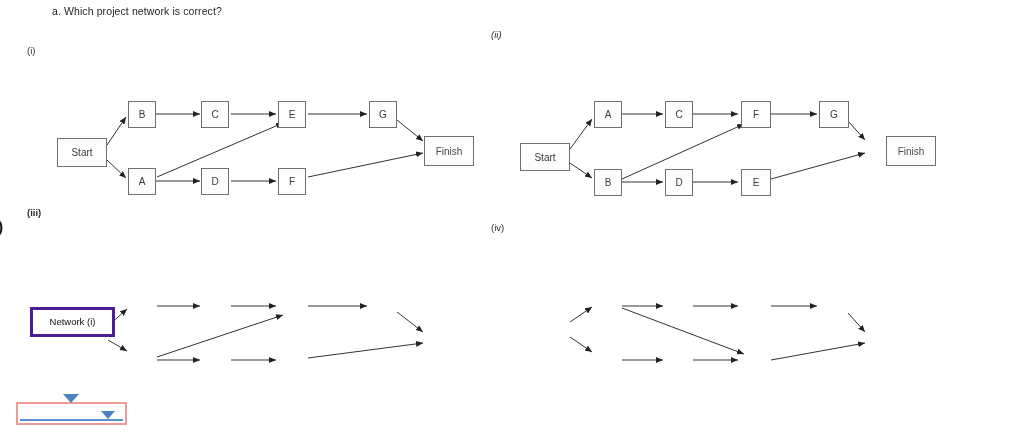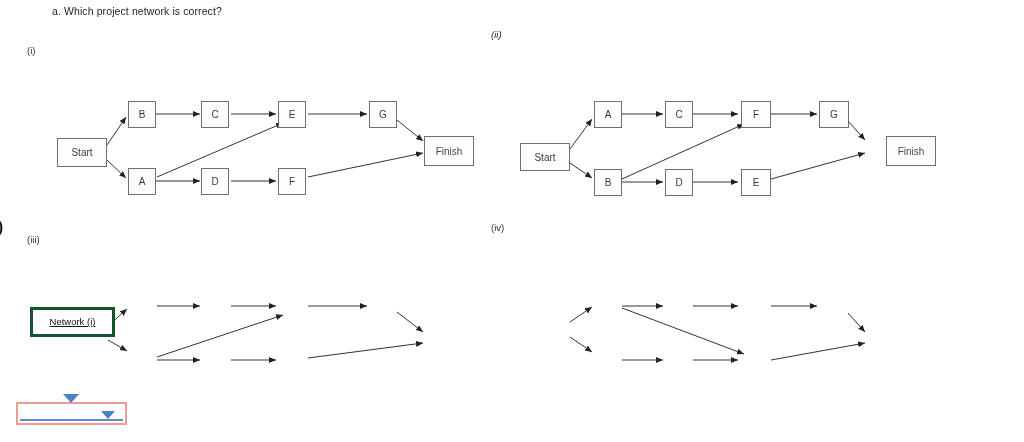--- a/index.html
+++ b/index.html
@@ -32,25 +32,24 @@
     display:flex;align-items:center;justify-content:center;
     font-size:10px;color:#3a3a3a;
     font-family:"Liberation Sans","DejaVu Sans",sans-serif;
   }
   .node.term{font-size:10px;color:#4a4a4a;}
 
   
   .dd-list{
     position:absolute;
     left:30px;top:307px;width:85px;
-    border:3px solid #14532d;
+    border:3px solid #4c1d95;
     background:#a16207;
     box-sizing:border-box;
     z-index:40;
-    text-decoration:underline;
   }
   .dd-item{
     height:23.5px;
     display:flex;align-items:center;justify-content:center;
     font-size:9.5px;color:#111;
     border-bottom:1px solid #9dbfe2;
     box-sizing:border-box;
     background:#fff;
   }
   .dd-item:last-child{border-bottom:none;}
@@ -86,21 +85,21 @@
 </style>
 </head>
 <body>
 
 <div class="question">a. Which project network is correct?</div>
 
 <div class="edge-glyph">)</div>
 
 <div class="roman" style="left:27px;top:45px;">(i)</div>
 <div class="roman" style="left:491px;top:29px;font-style:italic;">(ii)</div>
-<div class="roman" style="left:27px;top:234px;">(iii)</div>
+<div class="roman" style="left:27px;top:207px;font-weight:bold;">(iii)</div>
 <div class="roman" style="left:491px;top:222px;">(iv)</div>
 
 <div class="net" style="left:0;top:0;width:500px;height:215px;">
   <svg width="500" height="215">
     <defs>
       <marker id="ah1" markerWidth="8" markerHeight="8" refX="7" refY="3" orient="auto">
         <path d="M0,0 L7,3 L0,6 z" fill="#222"></path>
       </marker>
     </defs>
     <g stroke="#333" stroke-width="1" fill="none" marker-end="url(#ah1)">

